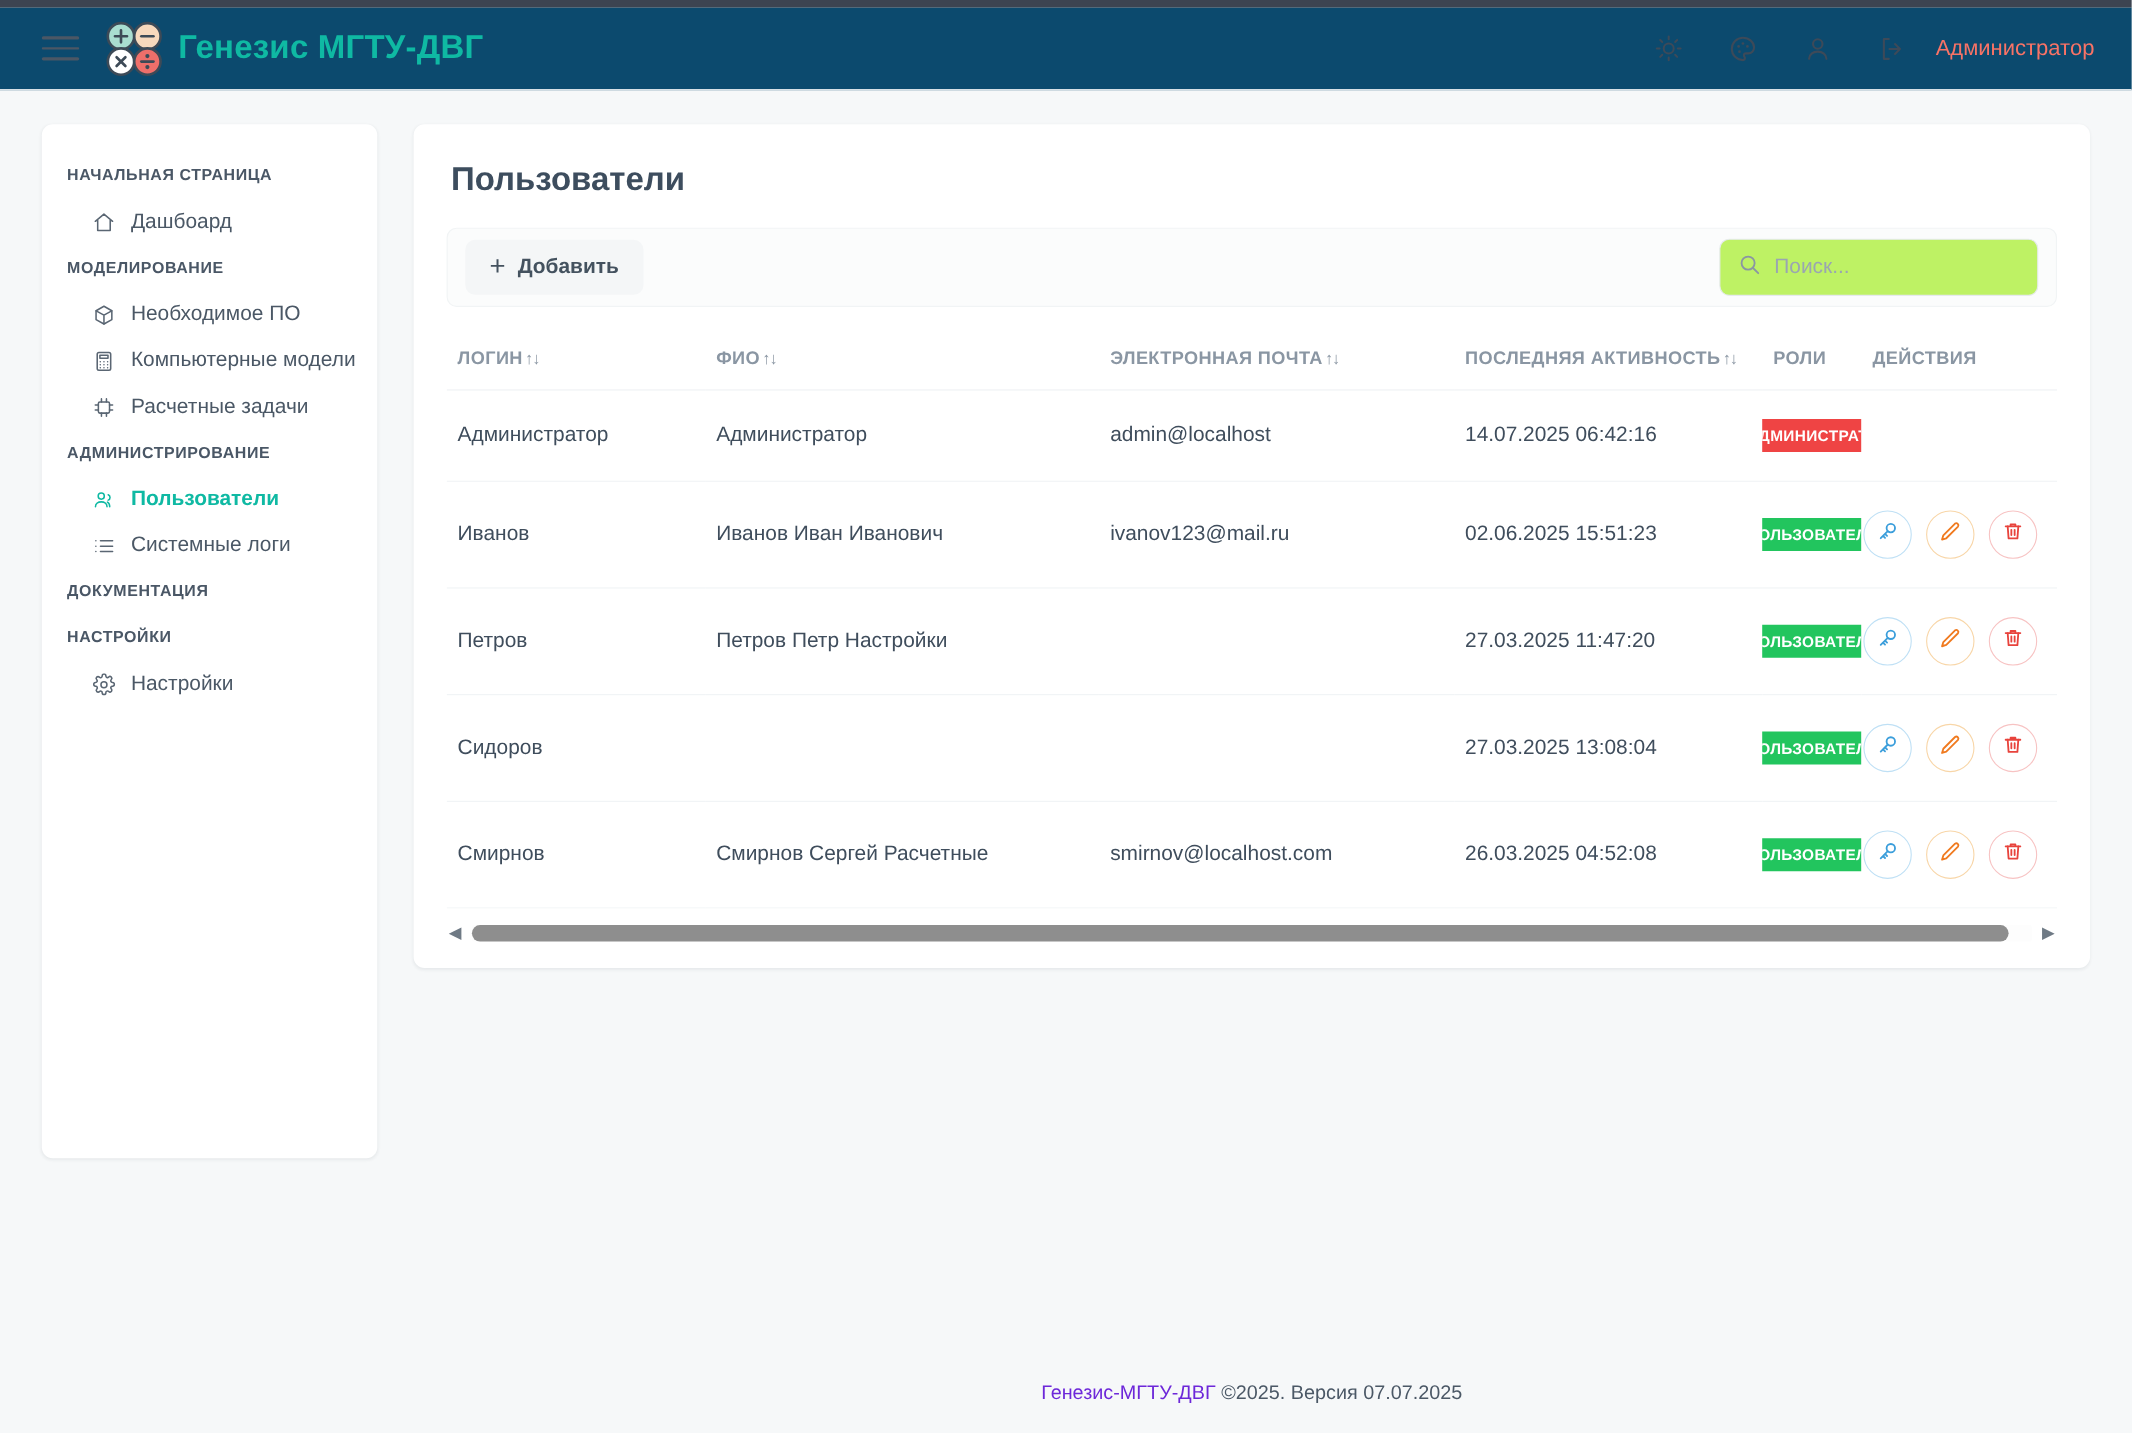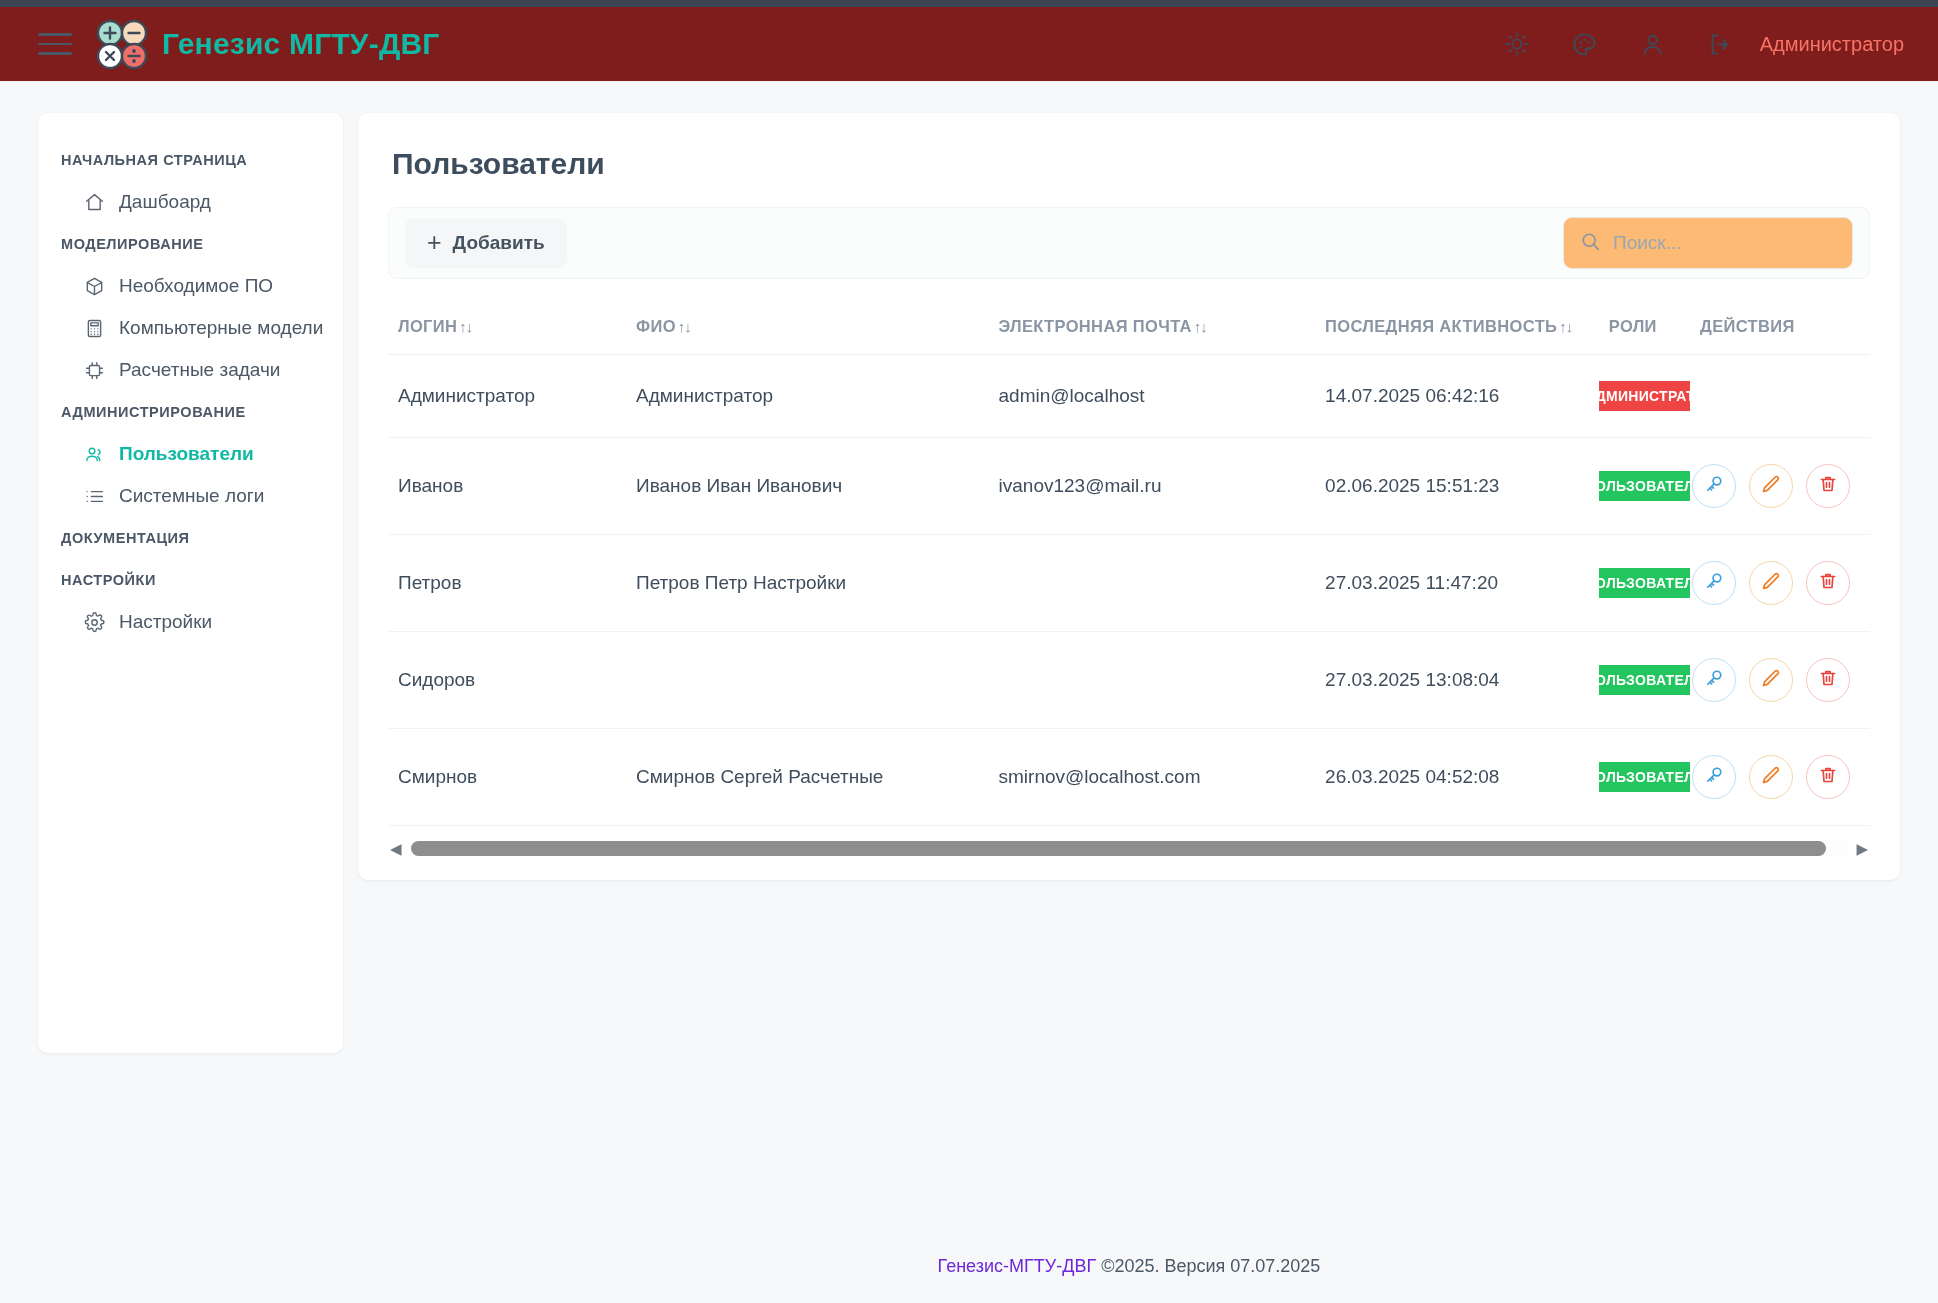--- a/index.html
+++ b/index.html
@@ -19,21 +19,21 @@
 
   
   .topstrip {
     height: 7px;
     background: #3d4451;
     width: 100%;
   }
 
   .header {
     height: 75px;
-    background: #7f1d1d;
+    background: #0c4a6e;
     display: flex;
     align-items: center;
     padding: 0 34px 0 38px;
     border-bottom: 1px solid #eef1f3;
   }
 
   .burger {
     width: 34px;
     height: 28px;
     display: flex;
@@ -89,21 +89,21 @@
     margin-left: -12px;
     cursor: pointer;
     white-space: nowrap;
   }
 
   
   .layout {
     display: flex;
     align-items: flex-start;
     padding: 31px 38px 0 38px;
-    gap: 15px;
+    gap: 33px;
     height: calc(1303px - 82px);
   }
 
   
   .sidebar {
     width: 305px;
     flex: 0 0 305px;
     background: #ffffff;
     border-radius: 10px;
     box-shadow: 0 1px 3px rgba(30,45,60,.07);
@@ -191,21 +191,21 @@
   .btn-add .plus {
     font-size: 25px;
     font-weight: normal;
     line-height: 1;
     margin-top: -2px;
   }
 
   .search-box {
     width: 290px;
     height: 52px;
-    background: #fdba74;
+    background: #bef264;
     border: 1px solid #e6eaed;
     border-radius: 9px;
     display: flex;
     align-items: center;
     gap: 12px;
     padding: 0 16px;
   }
   .search-box input {
     border: none;
     outline: none;

